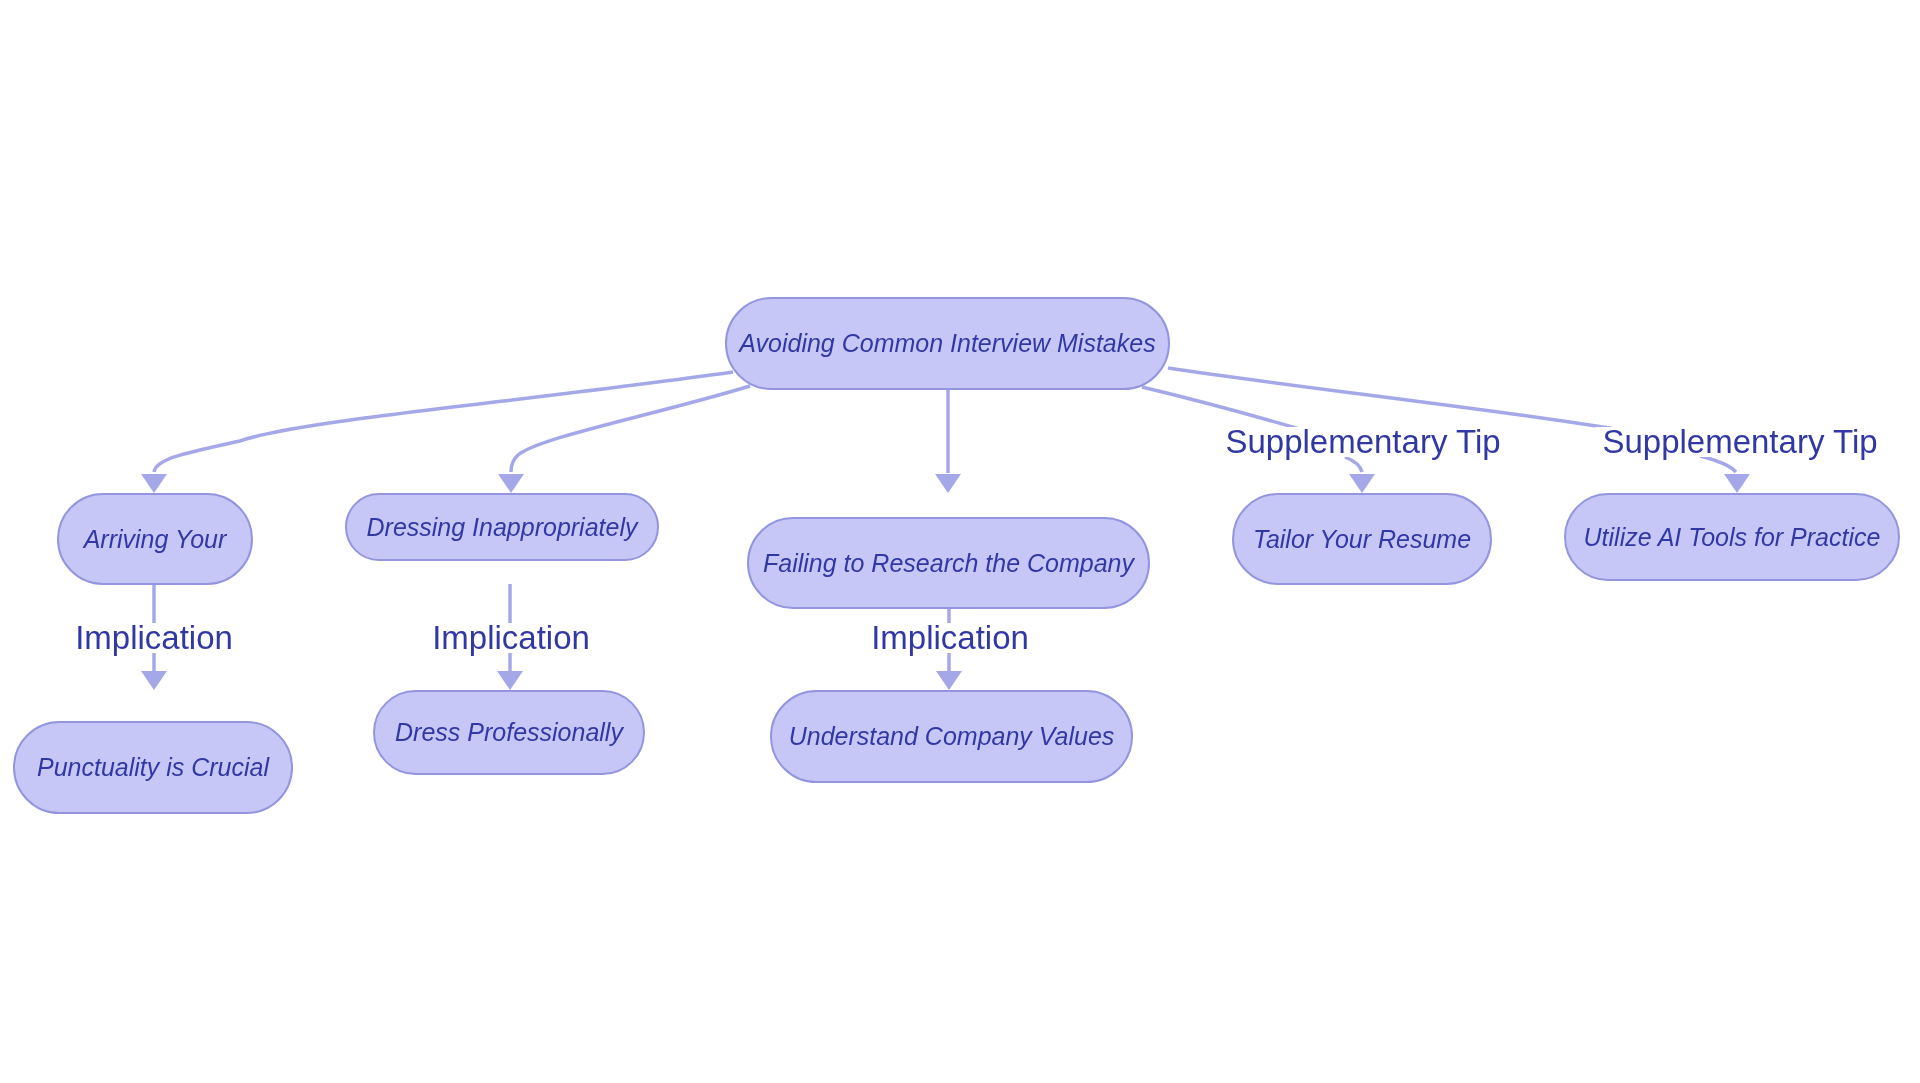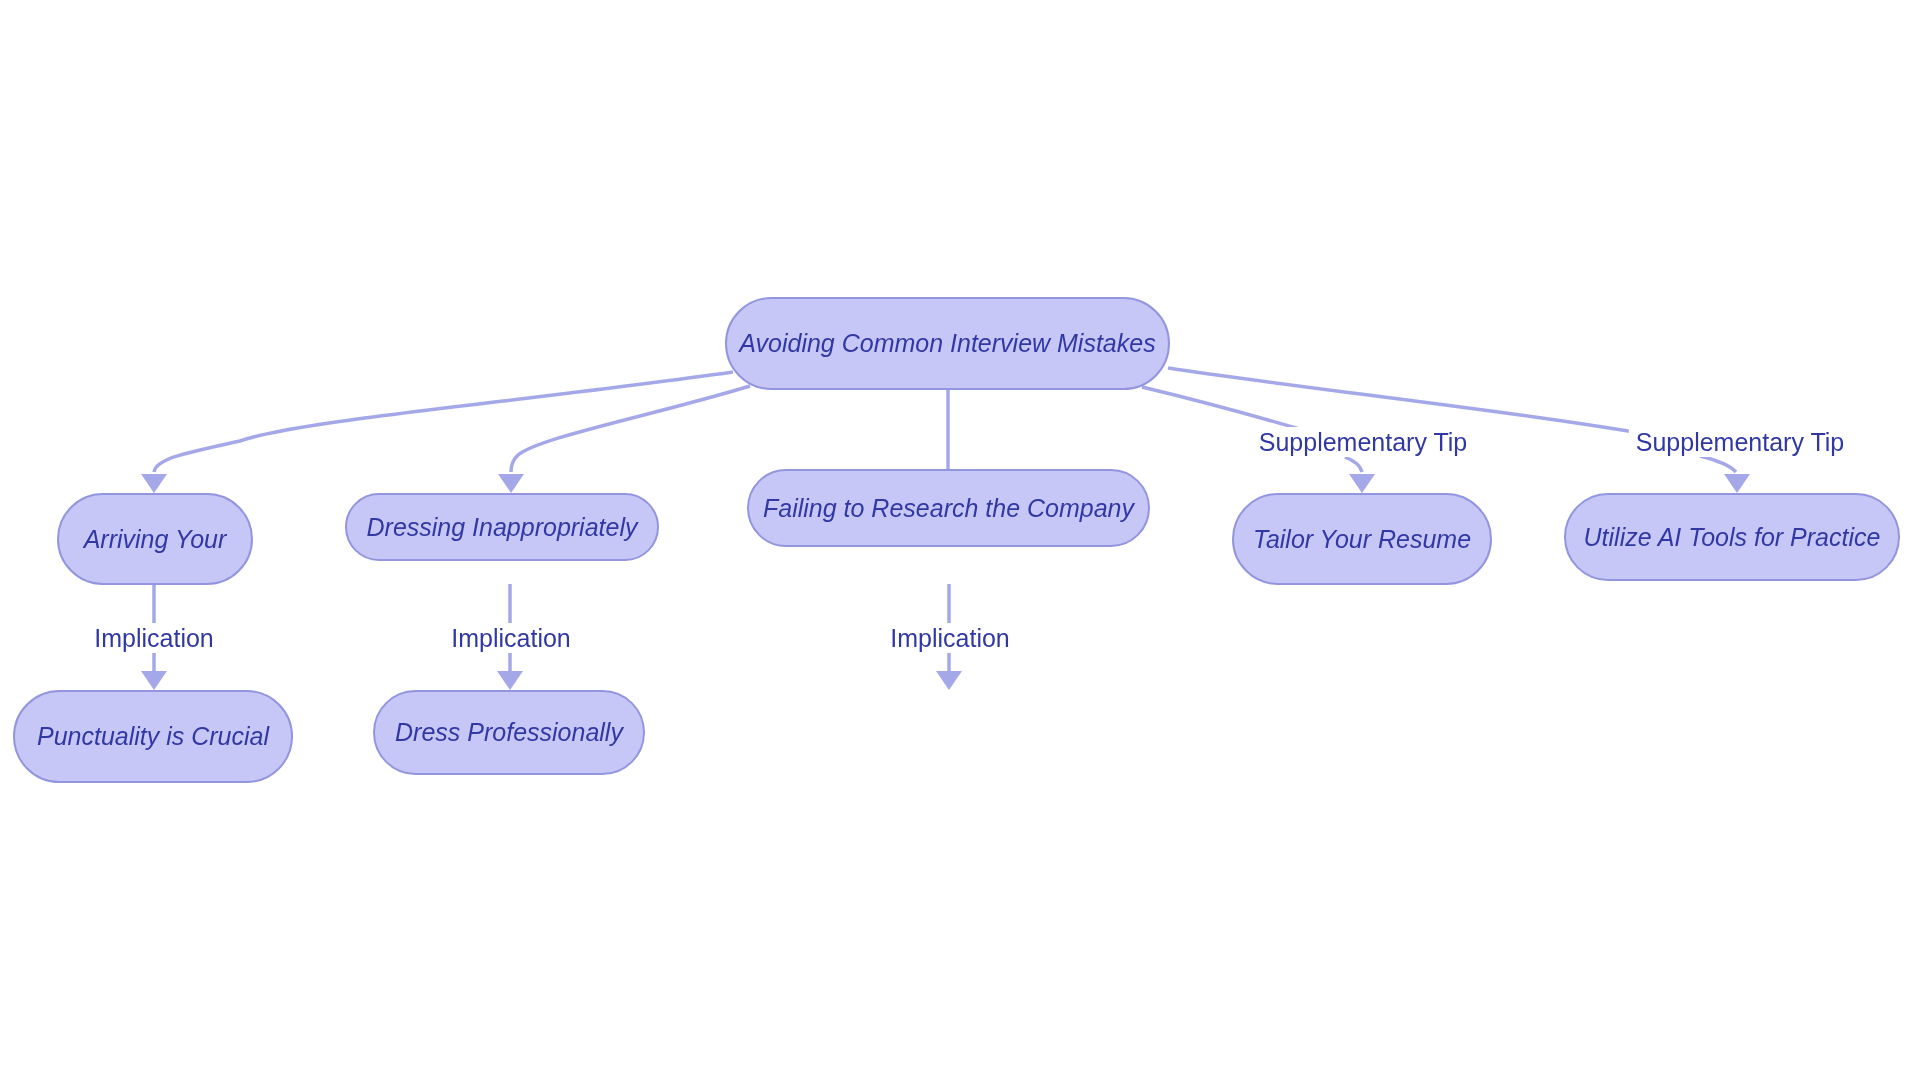--- a/index.html
+++ b/index.html
@@ -47,21 +47,21 @@
     font-size: 25px;
     white-space: nowrap;
     text-align: center;
     font-style: italic;
   }
   .edge-label {
     position: absolute;
     transform: translate(-50%, -50%);
     background: var(--background);
     color: var(--text);
-    font-size: 25px;
+    font-size: 33px;
     line-height: 30px;
     padding: 0 7px;
     white-space: nowrap;
   }
 </style>
 </head>
 <body>
 
 <div class="canvas">
 
@@ -99,24 +99,25 @@
   <div class="edge-label" style="left:154px; top:638px;">Implication</div>
   <div class="edge-label" style="left:511px; top:638px;">Implication</div>
   <div class="edge-label" style="left:950px; top:638px;">Implication</div>
 
   <div class="node" style="left:725px; top:297px; width:445px; height:93px;">Avoiding Common Interview Mistakes</div>
 
   <div class="node" style="left:57px; top:493px; width:196px; height:92px;">Arriving Your</div>
 
   <div class="node" style="left:345px; top:493px; width:314px; height:68px;">Dressing Inappropriately</div>
 
-  <div class="node" style="left:747px; top:469px; width:403px; height:78px;">Failing to Research the Company</div>
+  <div class="node" style="left:747px; top:517px; width:403px; height:92px;">Failing to Research the Company</div>
 
   <div class="node" style="left:1232px; top:493px; width:260px; height:92px;">Tailor Your Resume</div>
 
   <div class="node" style="left:1564px; top:493px; width:336px; height:88px;">Utilize AI Tools for Practice</div>
 
-  <div class="node" style="left:13px; top:690px; width:280px; height:93px;">Punctuality is Crucial</div>
+  <div class="node" style="left:13px; top:721px; width:280px; height:93px;">Punctuality is Crucial</div>
 
   <div class="node" style="left:373px; top:690px; width:272px; height:85px;">Dress Professionally</div>
 
+  <div class="node" style="left:770px; top:690px; width:363px; height:93px;">Understand Company Values</div>
 
 </div>
 
 </body></html>

